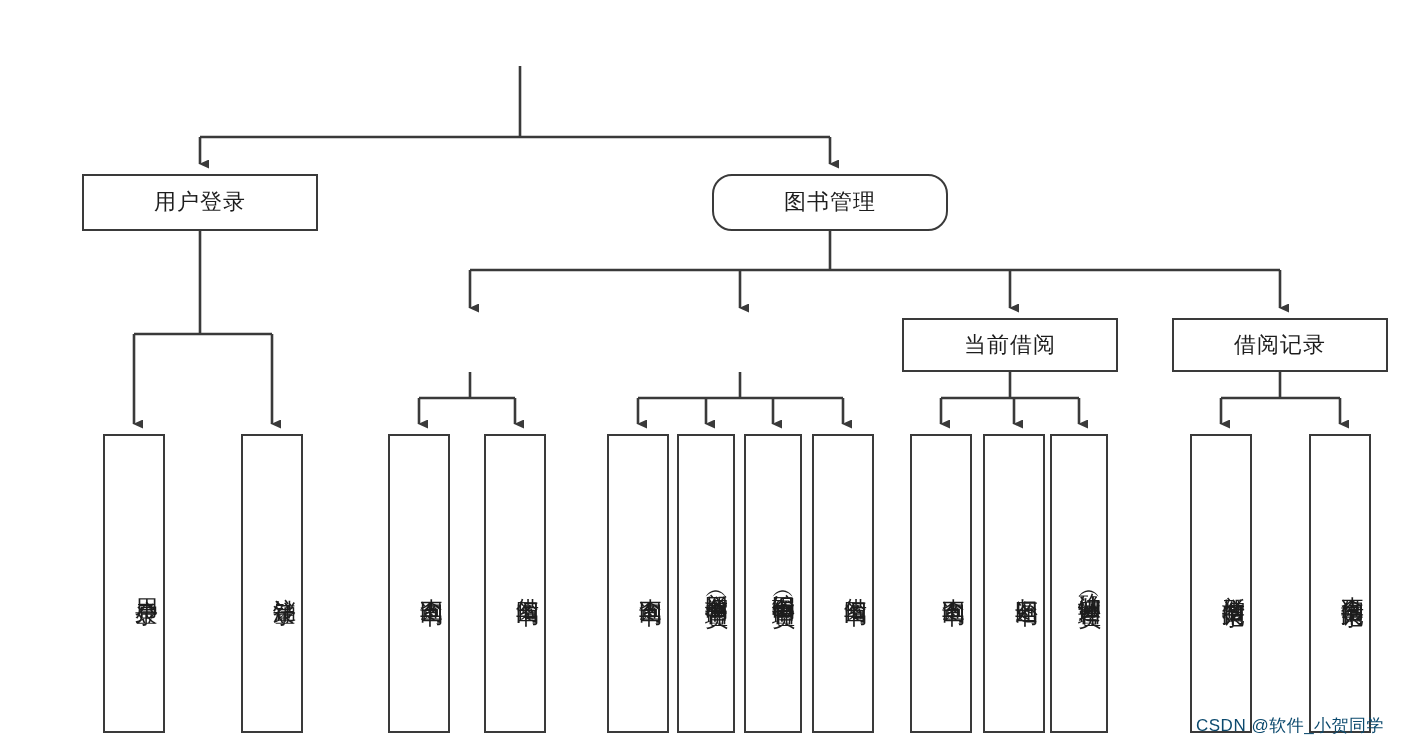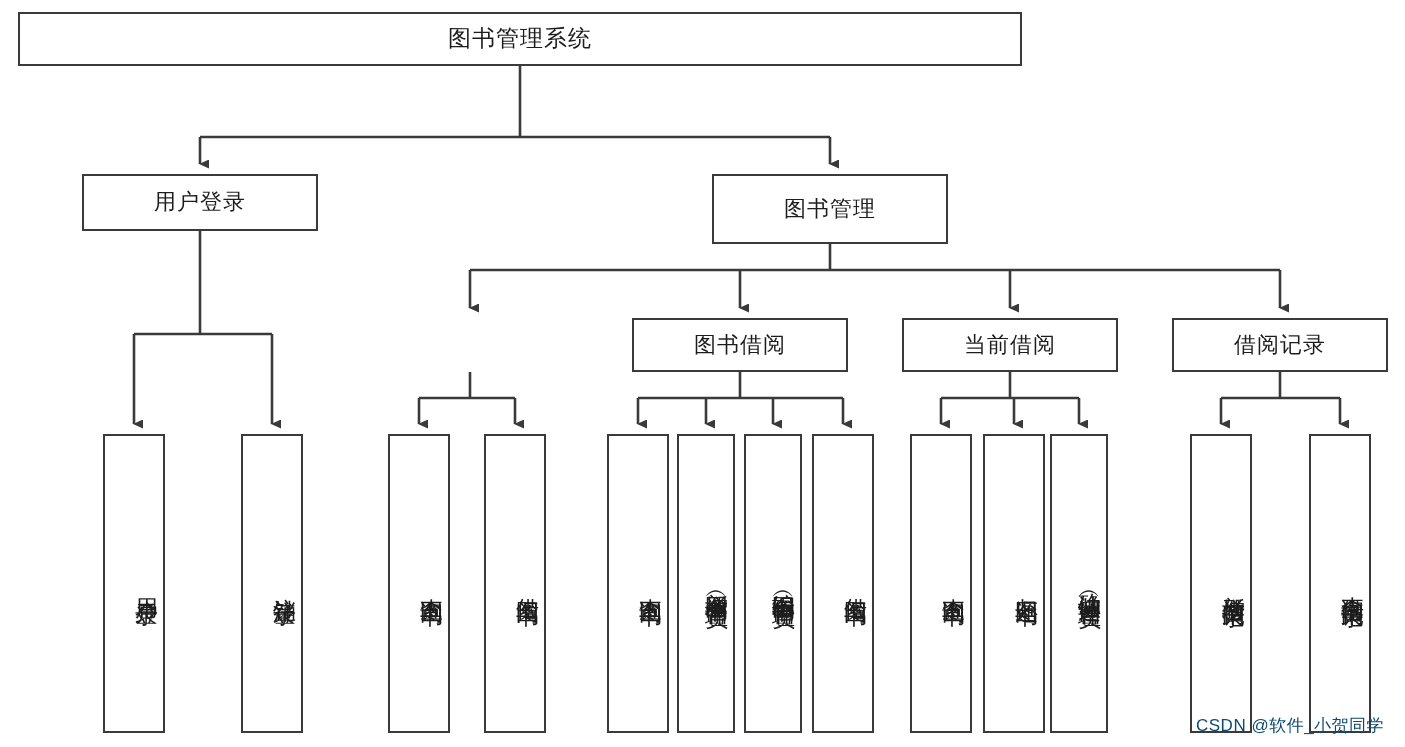--- a/index.html
+++ b/index.html
@@ -116,34 +116,28 @@
       <path d="M1014,398 L1014,424" marker-end="url(#arrowhead)"></path>
       <path d="M1079,398 L1079,424" marker-end="url(#arrowhead)"></path>
 
       <path d="M1280,372 L1280,398"></path>
       <path d="M1221,398 L1340,398"></path>
       <path d="M1221,398 L1221,424" marker-end="url(#arrowhead)"></path>
       <path d="M1340,398 L1340,424" marker-end="url(#arrowhead)"></path>
     </g>
   </svg>
 
-  <div class="node horiz root" style="left:18px; top:12px; width:1004px; height:54px;">
-    <span>图书管理系统</span>
-  </div>
 
   <div class="node horiz" style="left:82px; top:174px; width:236px; height:57px;">
     <span>用户登录</span>
   </div>
-  <div class="node horiz" style="left:712px; top:174px; width:236px; height:70px;">
+  <div class="node horiz" style="left:712px; top:174px; width:236px; height:57px;border-radius:20px;">
     <span>图书管理</span>
   </div>
 
-  <div class="node horiz" style="left:632px; top:318px; width:216px; height:54px;">
-    <span>图书借阅</span>
-  </div>
   <div class="node horiz" style="left:1172px; top:318px; width:216px; height:54px;">
     <span>借阅记录</span>
   </div>
   <div class="node horiz" style="left:902px; top:318px; width:216px; height:54px;">
     <span>当前借阅</span>
   </div>
 
   <div class="node vert" style="left:103px; top:434px; width:62px; height:299px;">
     <span class="vlabel">用户登录</span>
   </div>

